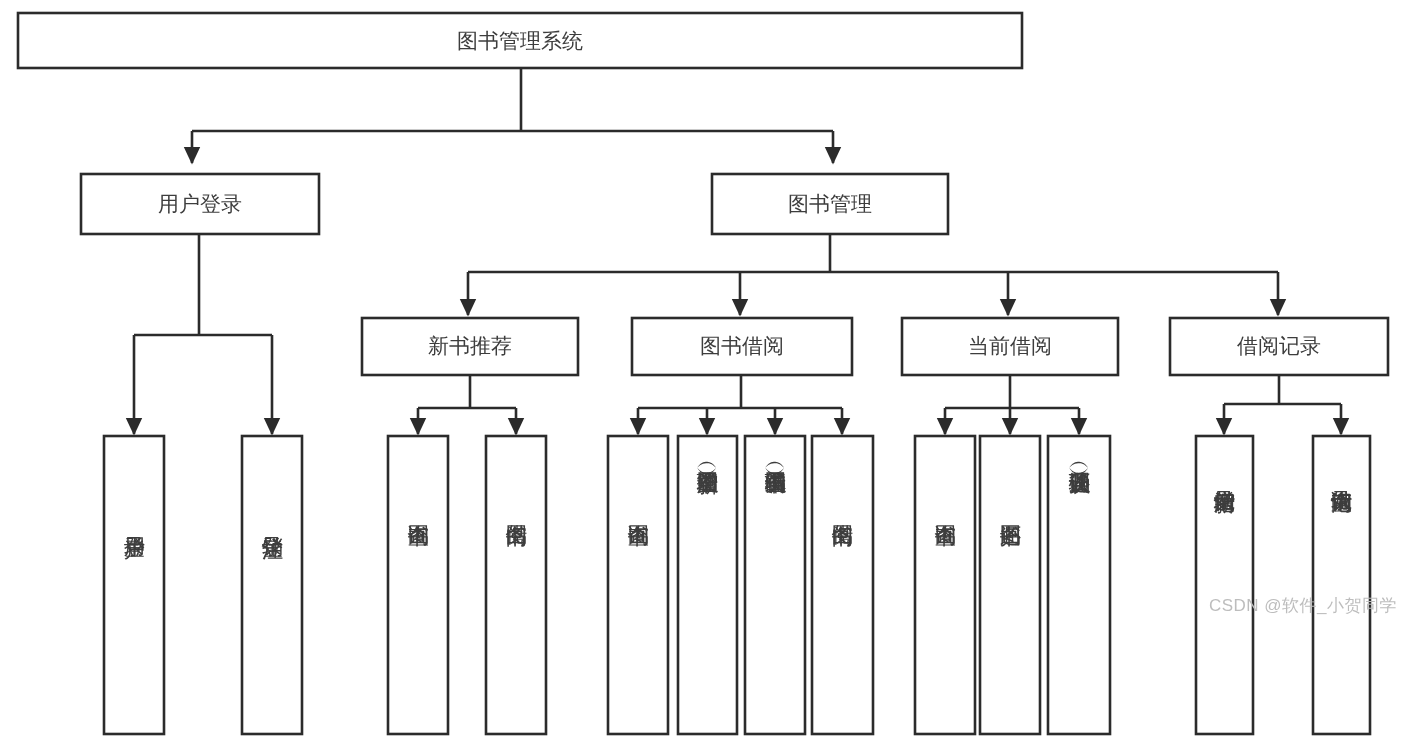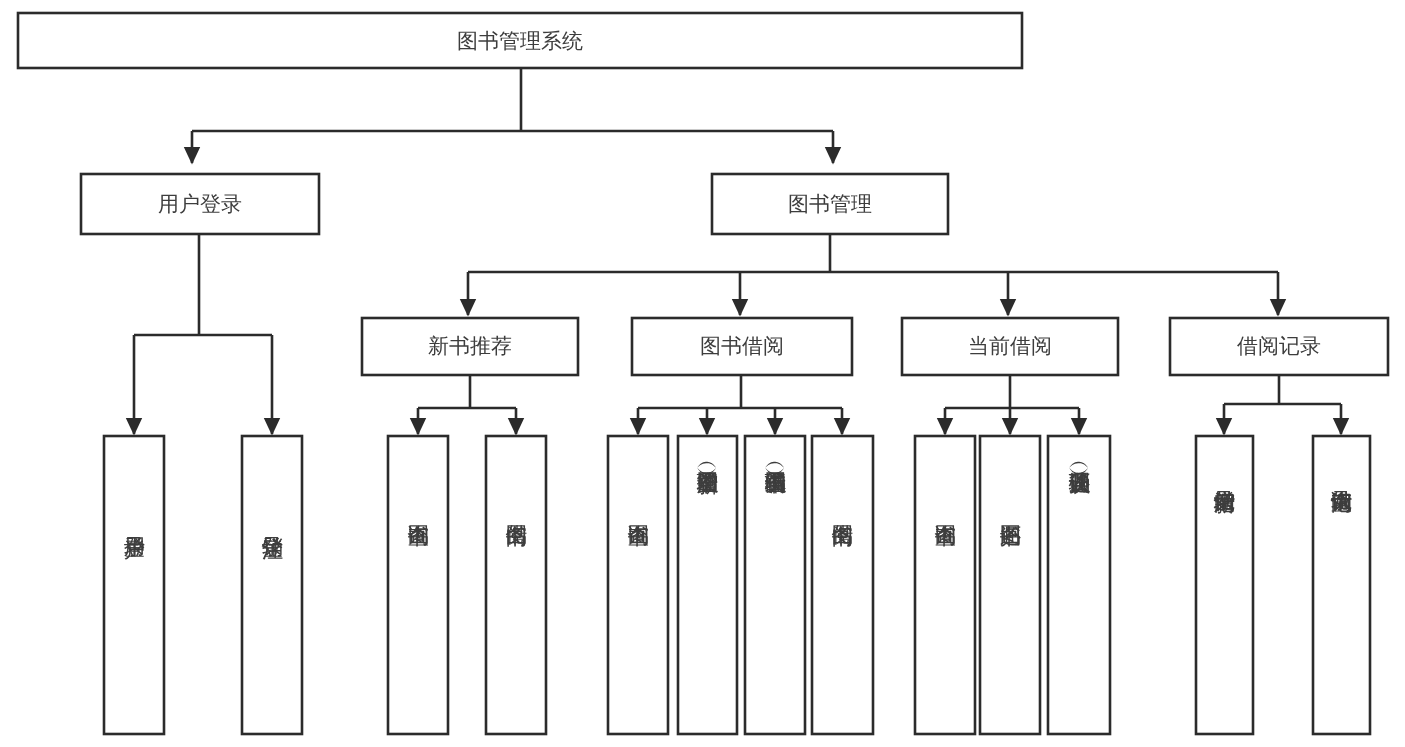--- a/index.html
+++ b/index.html
@@ -227,13 +227,14 @@
       <text class="node-label-vert" x="1224" y="474" writing-mode="tb">新增借阅记录</text>
     </g>
 
     <g>
       <rect class="node-rect" x="1313" y="436" width="57" height="298"></rect>
       <text class="node-label-vert" x="1341" y="474" writing-mode="tb">查询借阅记录</text>
     </g>
 
   </svg>
 
+  <div class="watermark">CSDN @软件_小贺同学</div>
 </div>
 
 </body></html>

